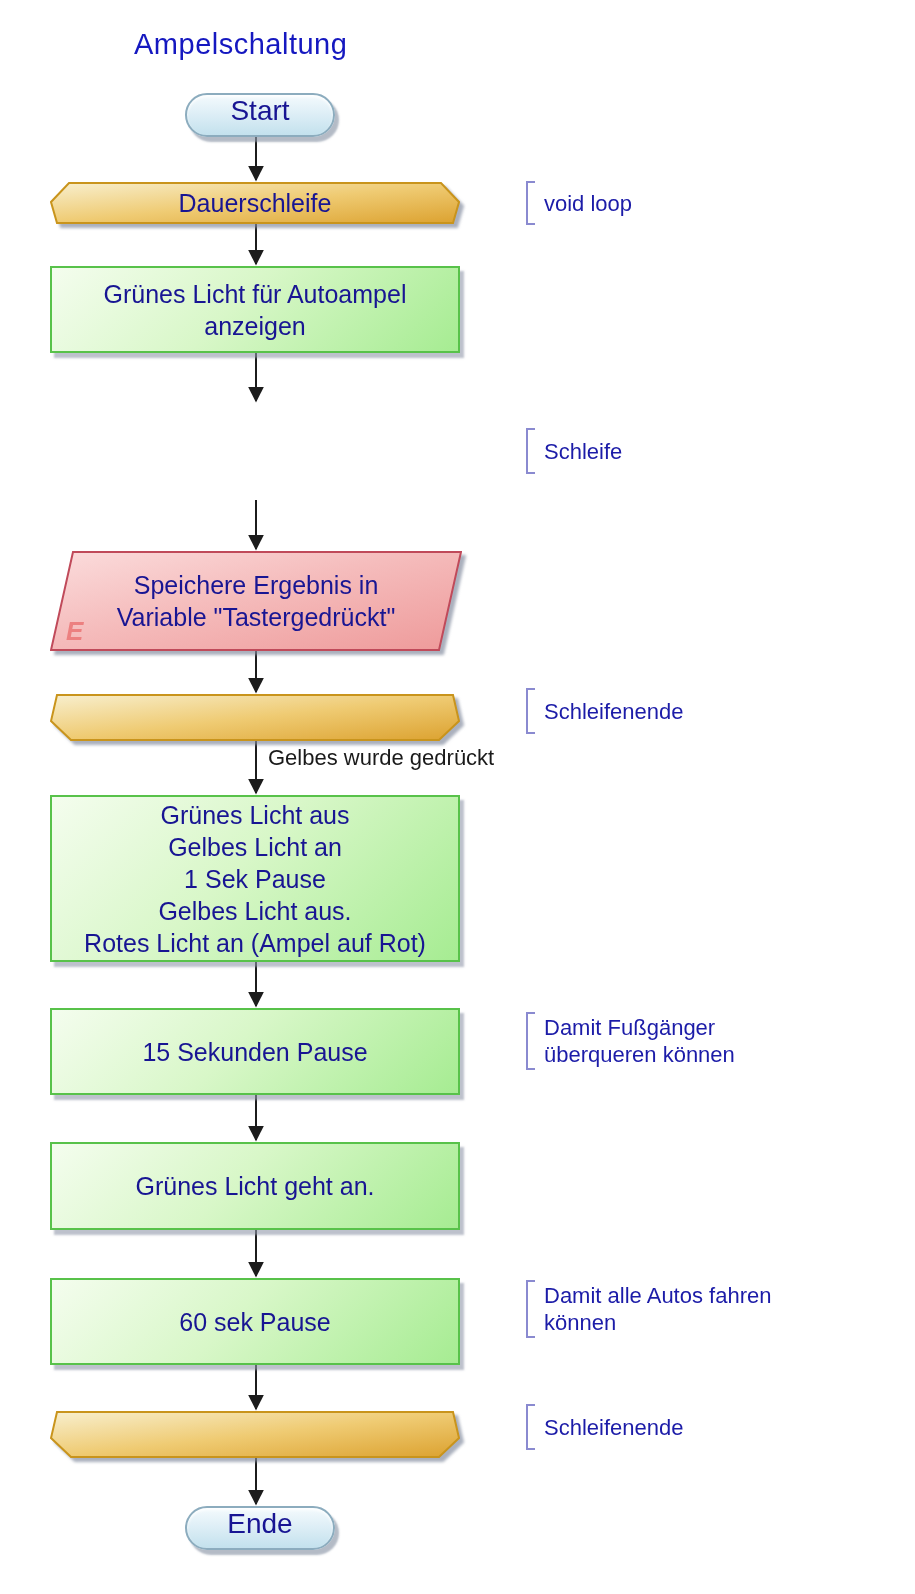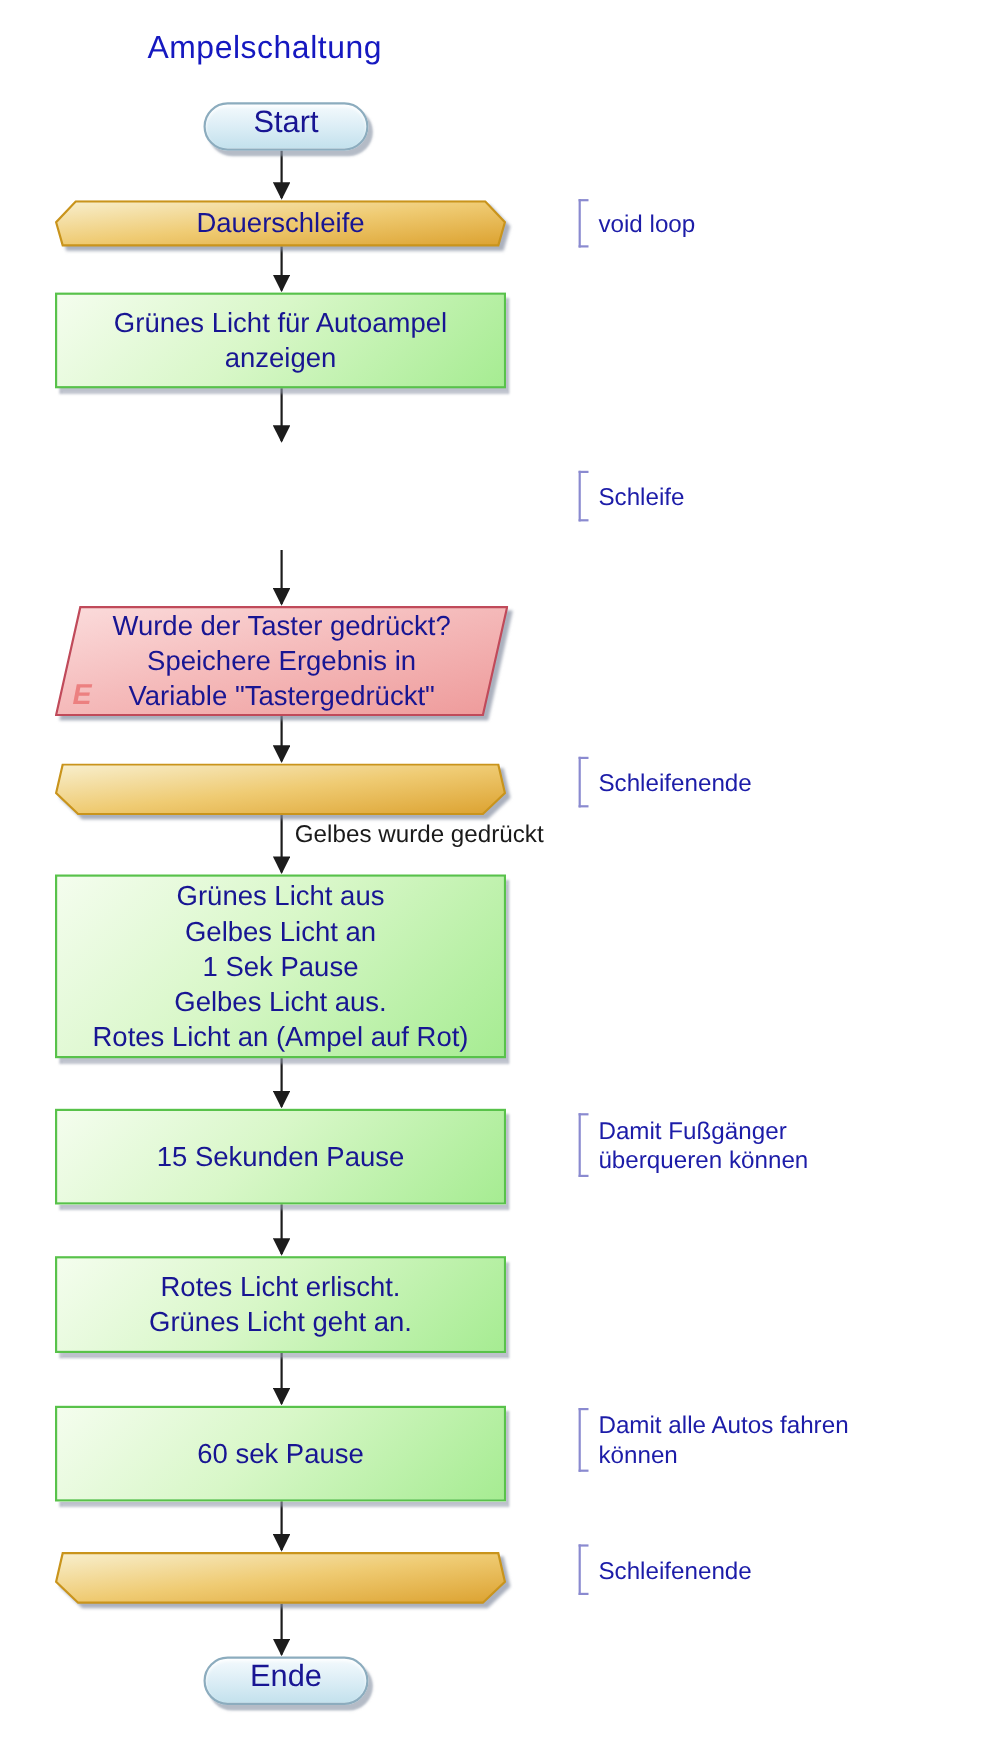--- a/index.html
+++ b/index.html
@@ -114,21 +114,20 @@
     <div>Grünes Licht für Autoampel</div>
     <div>anzeigen</div>
   </div>
 
 
   <div class="node" style="left:50px;top:551px;width:412px;height:100px">
     <svg class="shape-svg" width="412" height="102">
       <polygon points="23,1 411,1 389,99 1,99" fill="url(#gradRed)" stroke="#c04a5a" stroke-width="2"></polygon>
     </svg>
     <div class="shape-text" style="line-height:32px">
-      <div>Wurde der Taster gedrückt?</div>
       <div>Speichere Ergebnis in</div>
       <div>Variable "Tastergedrückt"</div>
     </div>
     <div class="e-badge">E</div>
   </div>
 
   <div class="node" style="left:50px;top:694px;width:410px;height:47px">
     <svg class="shape-svg" width="410" height="49">
       <polygon points="7,1 403,1 409,27 389,46 21,46 1,27" fill="url(#gradOrange)" stroke="#c9941c" stroke-width="2"></polygon>
     </svg>
@@ -142,21 +141,20 @@
     <div>1 Sek Pause</div>
     <div>Gelbes Licht aus.</div>
     <div>Rotes Licht an (Ampel auf Rot)</div>
   </div>
 
   <div class="proc abs" style="top:1008px;height:87px">
     <div>15 Sekunden Pause</div>
   </div>
 
   <div class="proc abs" style="top:1142px;height:88px">
-    <div>Rotes Licht erlischt.</div>
     <div>Grünes Licht geht an.</div>
   </div>
 
   <div class="proc abs" style="top:1278px;height:87px">
     <div>60 sek Pause</div>
   </div>
 
   <div class="node" style="left:50px;top:1411px;width:410px;height:47px">
     <svg class="shape-svg" width="410" height="49">
       <polygon points="7,1 403,1 409,27 389,46 21,46 1,27" fill="url(#gradOrange)" stroke="#c9941c" stroke-width="2"></polygon>

